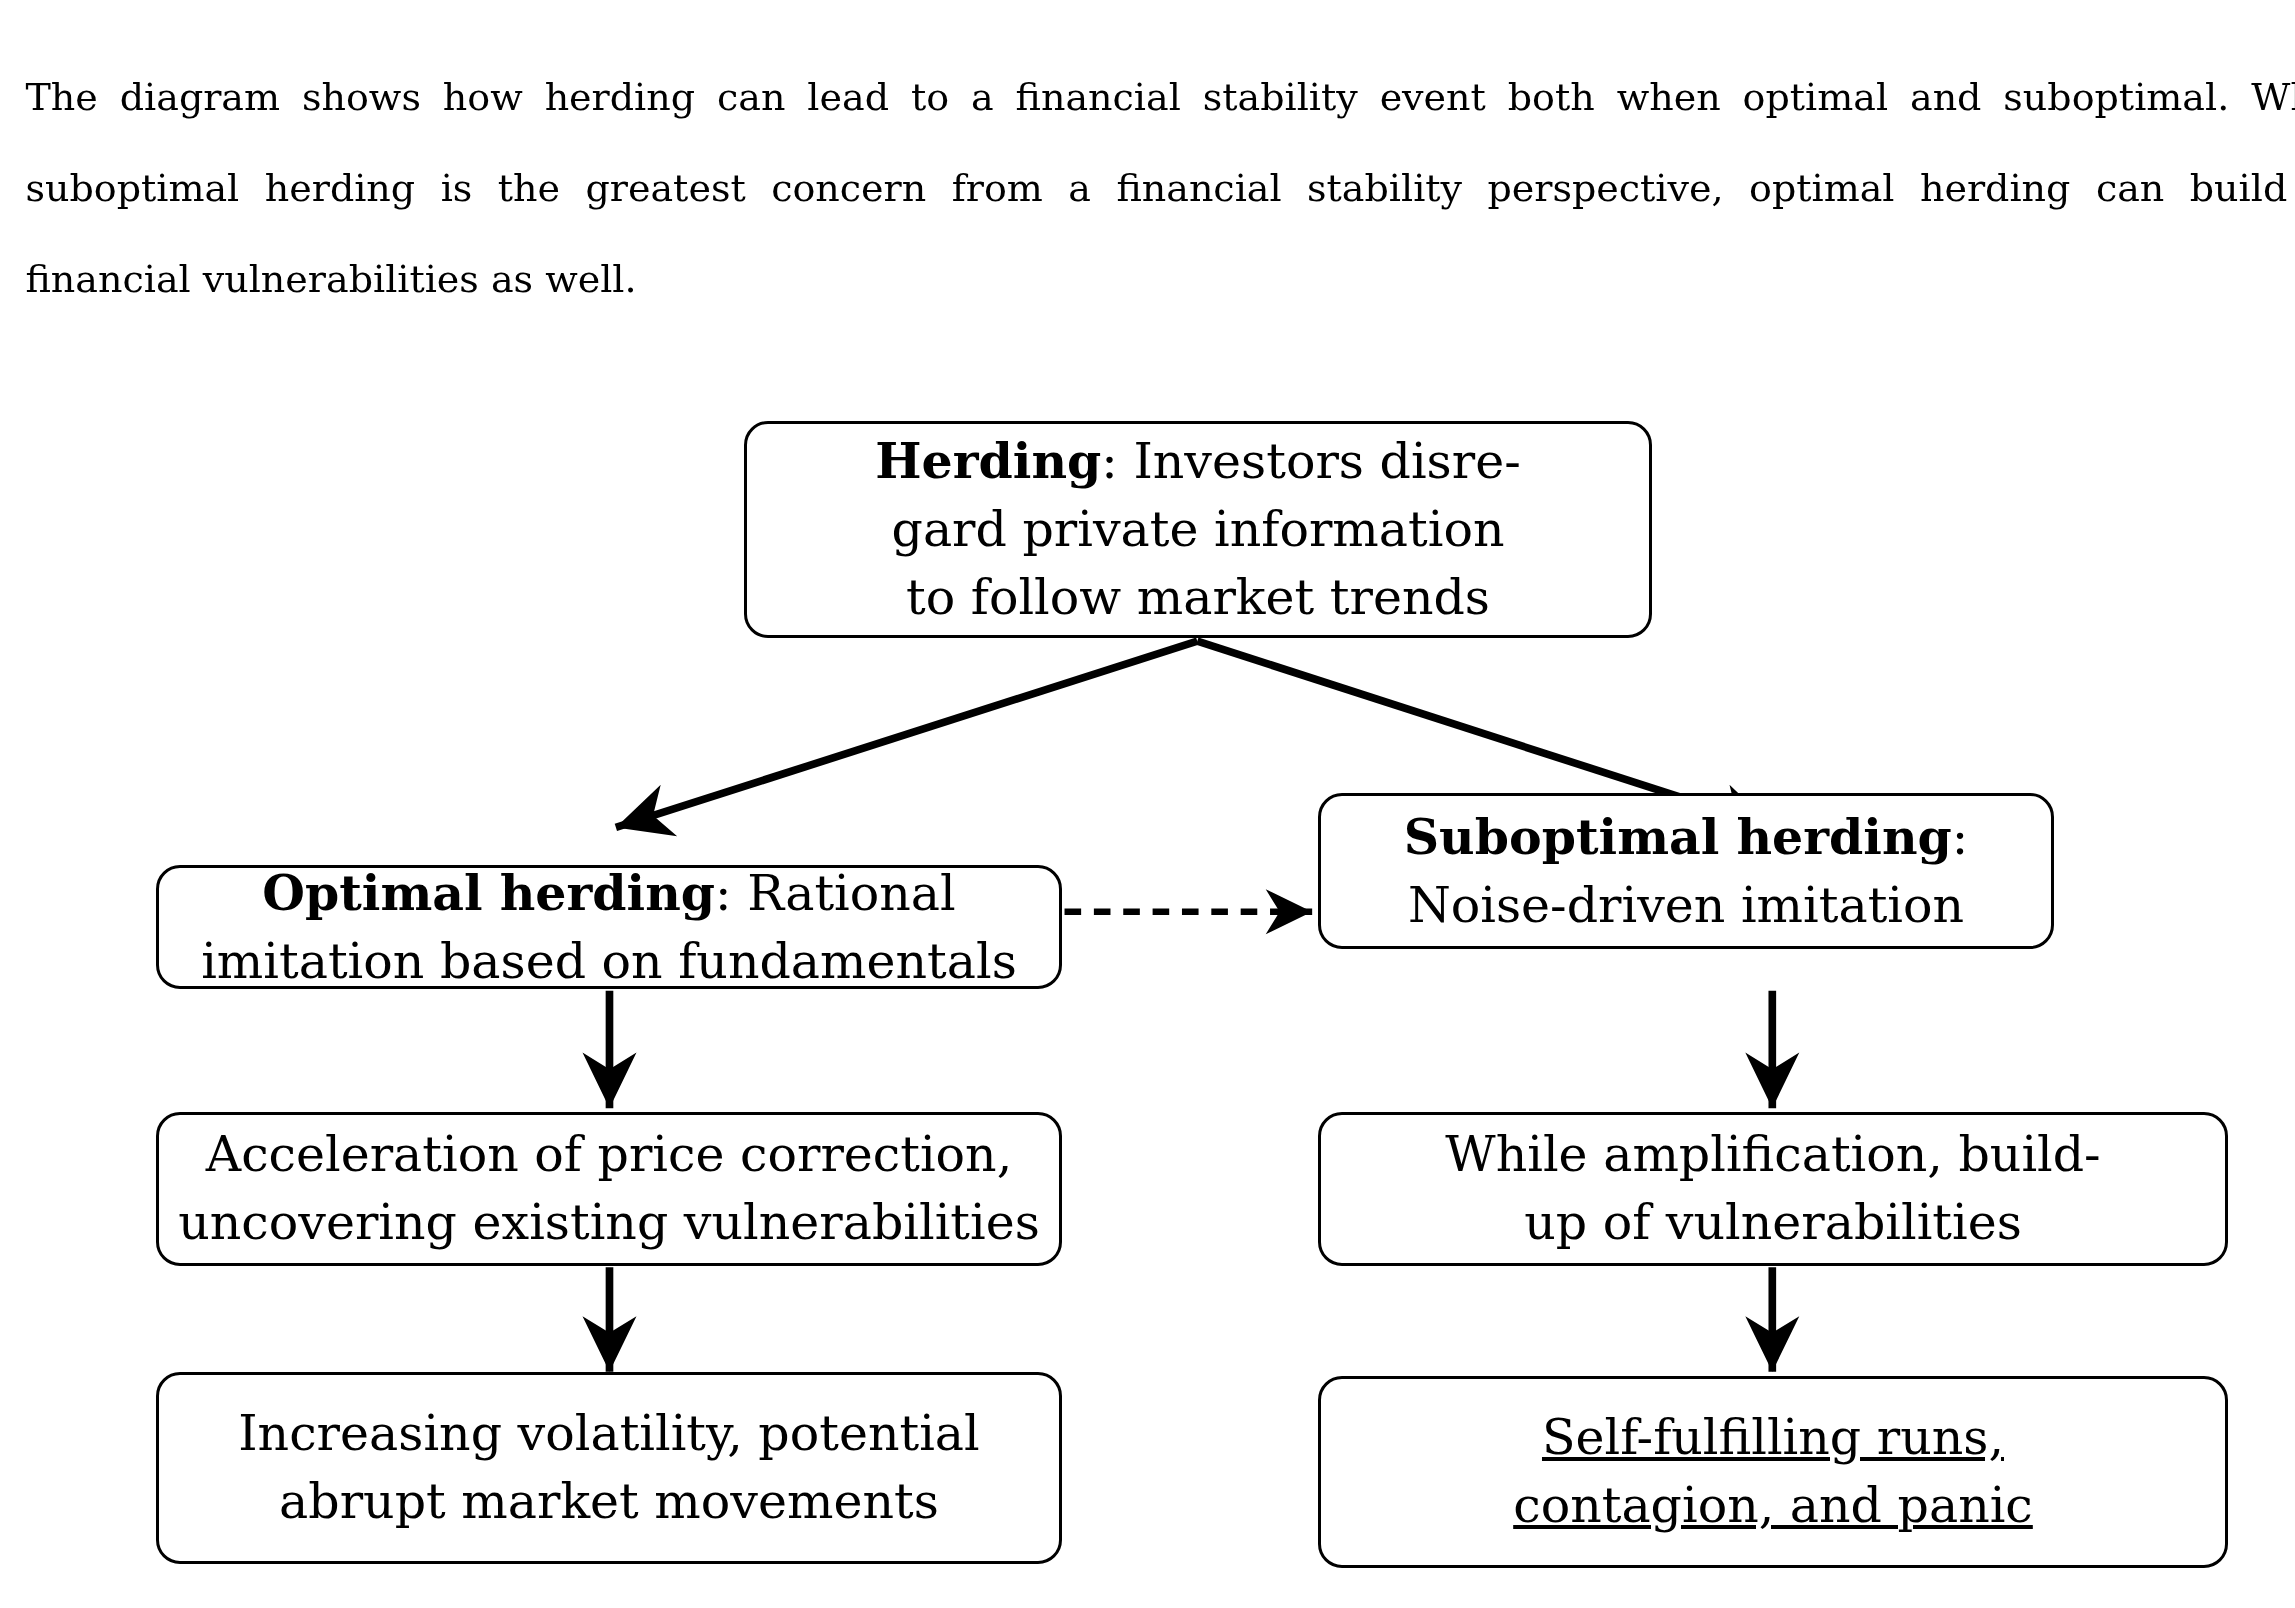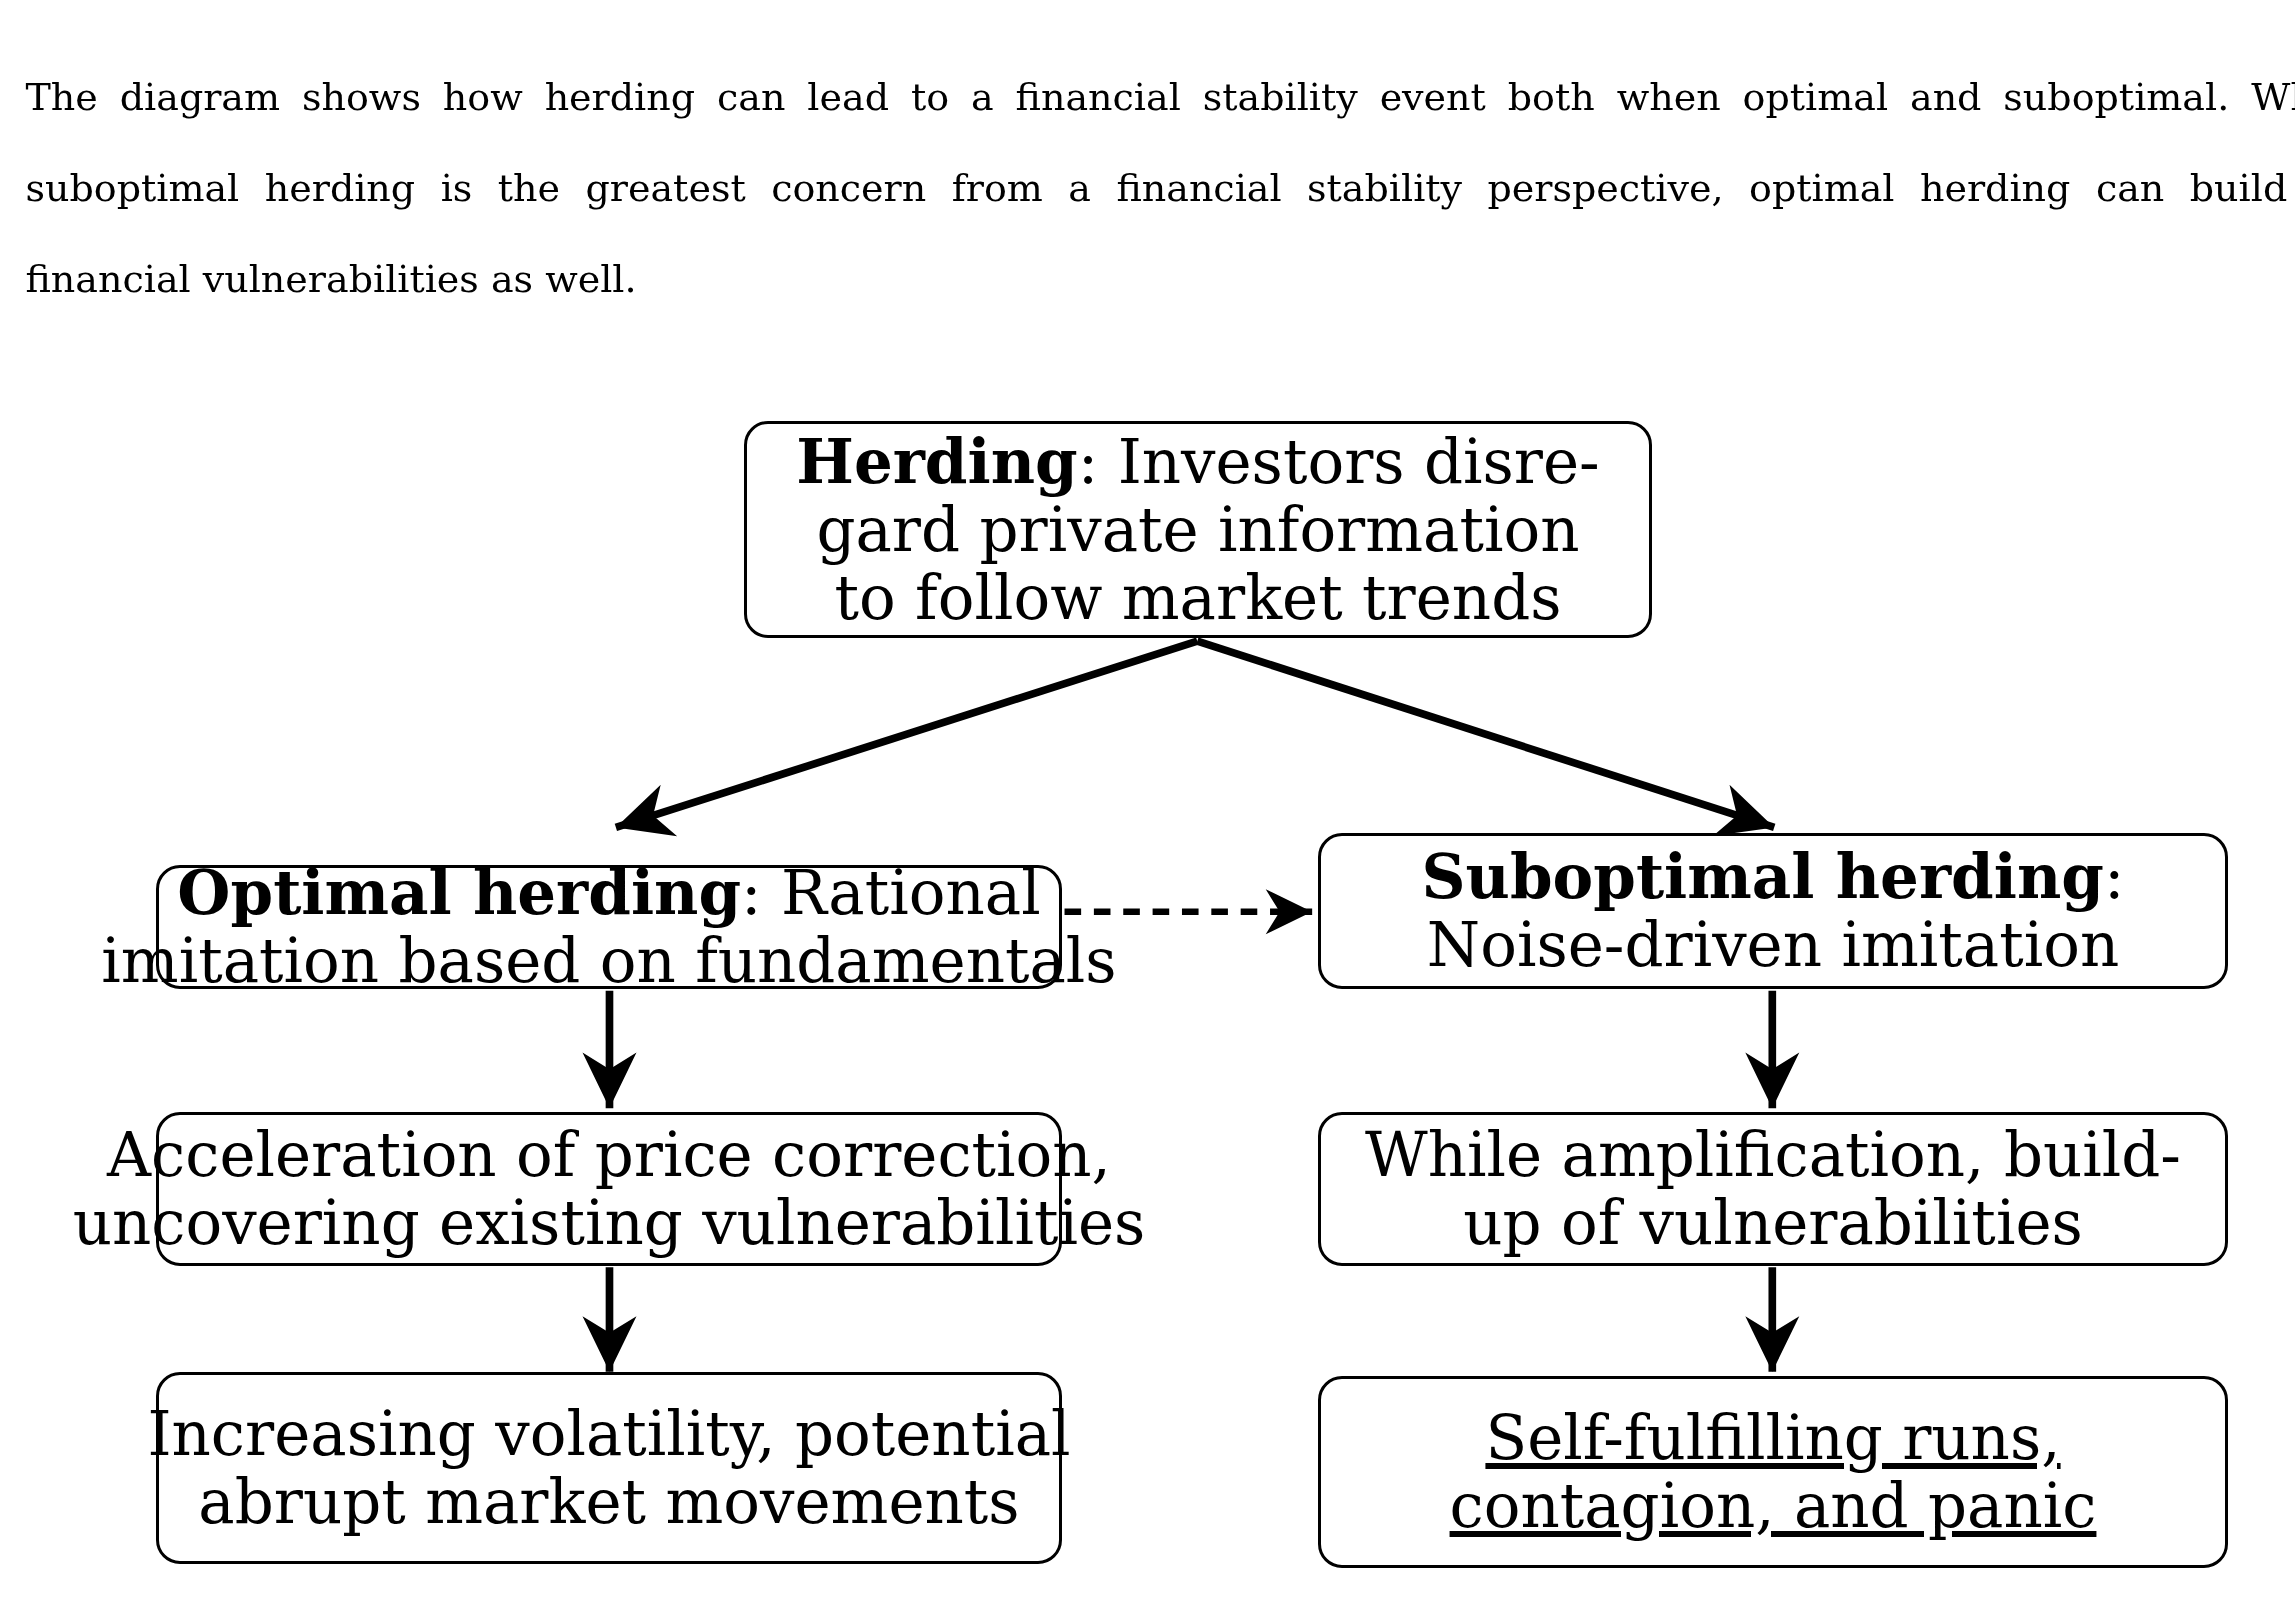--- a/index.html
+++ b/index.html
@@ -57,32 +57,32 @@
     position: absolute;
     box-sizing: border-box;
     border: 3.2px solid #000000;
     border-radius: 24px;
     background: #ffffff;
     display: flex;
     flex-direction: column;
     justify-content: center;
     align-items: center;
     text-align: center;
-    font-size: 61px;
+    font-size: 49px;
     line-height: 68px;
     padding: 0 18px;
   }
   .node .box-line {
     white-space: nowrap;
   }
   .node b { font-weight: bold; }
 
   .node-herding            { left: 744px; top:  421px; width: 908px; height: 217px; }
   .node-optimal            { left:  156px; top: 865px; width: 906px; height: 124px; }
-  .node-suboptimal         { left: 1318px; top: 833px; width: 910px; height: 156px; }
+  .node-suboptimal         { left: 1318px; top: 793px; width: 736px; height: 156px; }
   .node-optimal-effect     { left:  156px; top: 1112px; width: 906px; height: 154px; }
   .node-suboptimal-effect  { left: 1318px; top: 1112px; width: 910px; height: 154px; }
   .node-optimal-outcome    { left:  156px; top: 1372px; width: 906px; height: 192px; }
   .node-suboptimal-outcome { left: 1318px; top: 1376px; width: 910px; height: 192px; text-decoration: underline; }
 </style>
 </head>
 <body>
 
 <div class="intro">
   <div class="para-line">The diagram shows how herding can lead to a financial stability event both when optimal and suboptimal. While</div>

